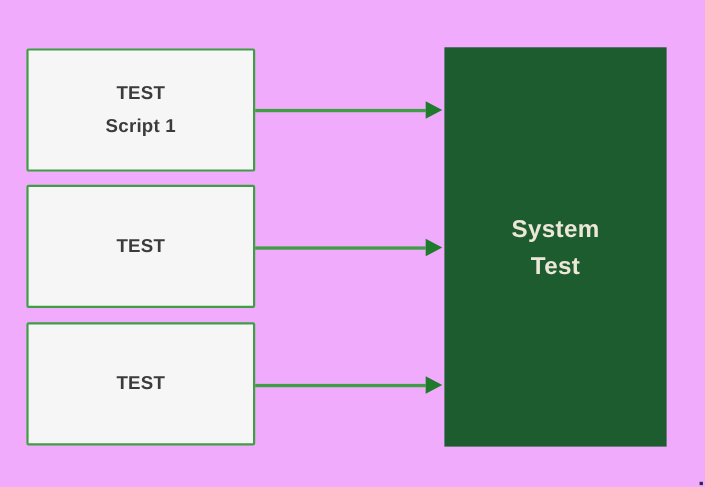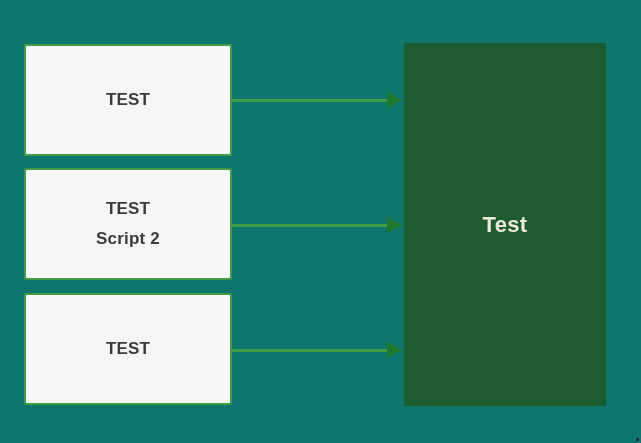--- a/index.html
+++ b/index.html
@@ -5,21 +5,21 @@
   html, body {
     margin: 0;
     padding: 0;
     background: #ffffff;
     font-family: "Liberation Sans", "DejaVu Sans", sans-serif;
   }
   .canvas {
     position: relative;
     width: 641px;
     height: 443px;
-    background: #0f766e;
+    background: #f0abfc;
     overflow: hidden;
   }
   .script-box {
     position: absolute;
     left: 24px;
     width: 208px;
     height: 112px;
     box-sizing: border-box;
     background: #f6f6f7;
     border: 2px solid #3f9e44;
@@ -96,27 +96,27 @@
   }
 </style>
 </head>
 <body>
 
 <div class="canvas">
 
   <div class="script-box box-1">
     <div class="box-text">
       <span>TEST</span>
+      <span>Script 1</span>
     </div>
   </div>
 
   <div class="script-box box-2">
     <div class="box-text">
       <span>TEST</span>
-      <span>Script 2</span>
     </div>
   </div>
 
   <div class="script-box box-3">
     <div class="box-text">
       <span>TEST</span>
     </div>
   </div>
 
   <div class="arrow arrow-1">
@@ -127,19 +127,20 @@
     <div class="arrow-line"></div>
     <div class="arrow-head"></div>
   </div>
   <div class="arrow arrow-3">
     <div class="arrow-line"></div>
     <div class="arrow-head"></div>
   </div>
 
   <div class="sut-box">
     <div class="sut-text">
+      <span>System</span>
       <span>Test</span>
     </div>
   </div>
 
   <div class="artifact-dot"></div>
 
 </div>
 
 </body></html>

